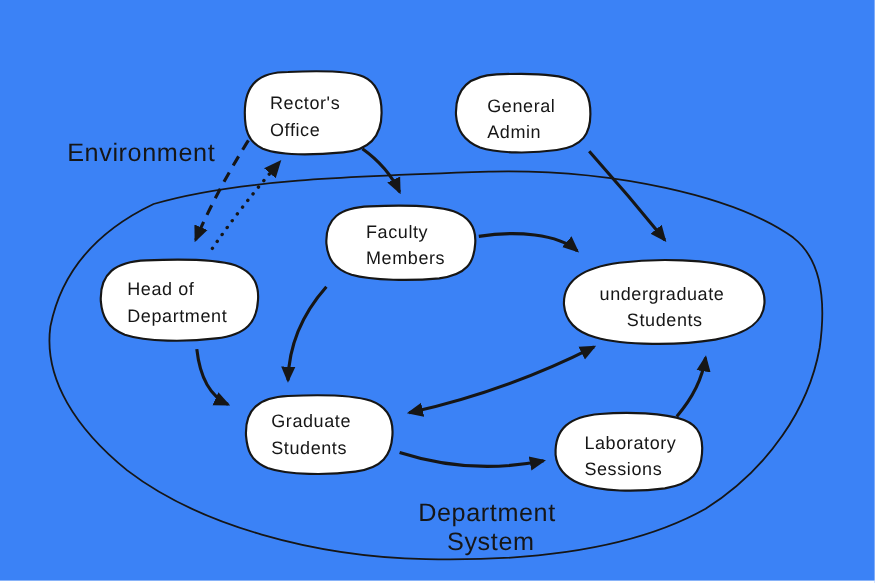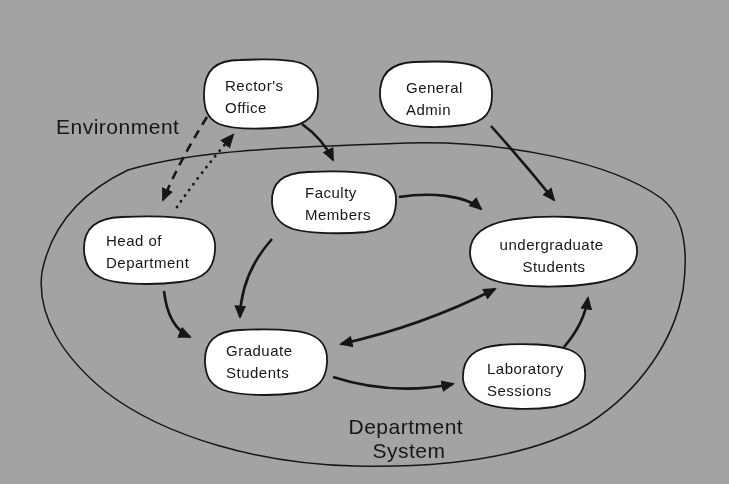--- a/index.html
+++ b/index.html
@@ -1,19 +1,19 @@
 <!DOCTYPE html>
 <html><head>
 <meta charset="utf-8">
 <style>
   html,body{margin:0;padding:0;background:#ffffff;}
   .canvas{
     position:relative;
     width:729px;height:484px;
-    background:#a3a3a3;
+    background:#3b82f6;
     font-family:"Liberation Sans", sans-serif;
     overflow:hidden;
   }
   svg{position:absolute;left:0;top:0;}
   .node-shape{fill:#ffffff;stroke:#161616;stroke-width:1.8;}
   .boundary{fill:none;stroke:#161616;stroke-width:1.5;}
   .edge{fill:none;stroke:#161616;stroke-width:2.6;}
   .edge-dashed{stroke-dasharray:9 6.5;}
   .edge-dotted{stroke-dasharray:0.1 7;stroke-linecap:round;stroke-width:2.8;}
   .node-text{fill:#161616;font-size:15px;letter-spacing:0.5px;}

